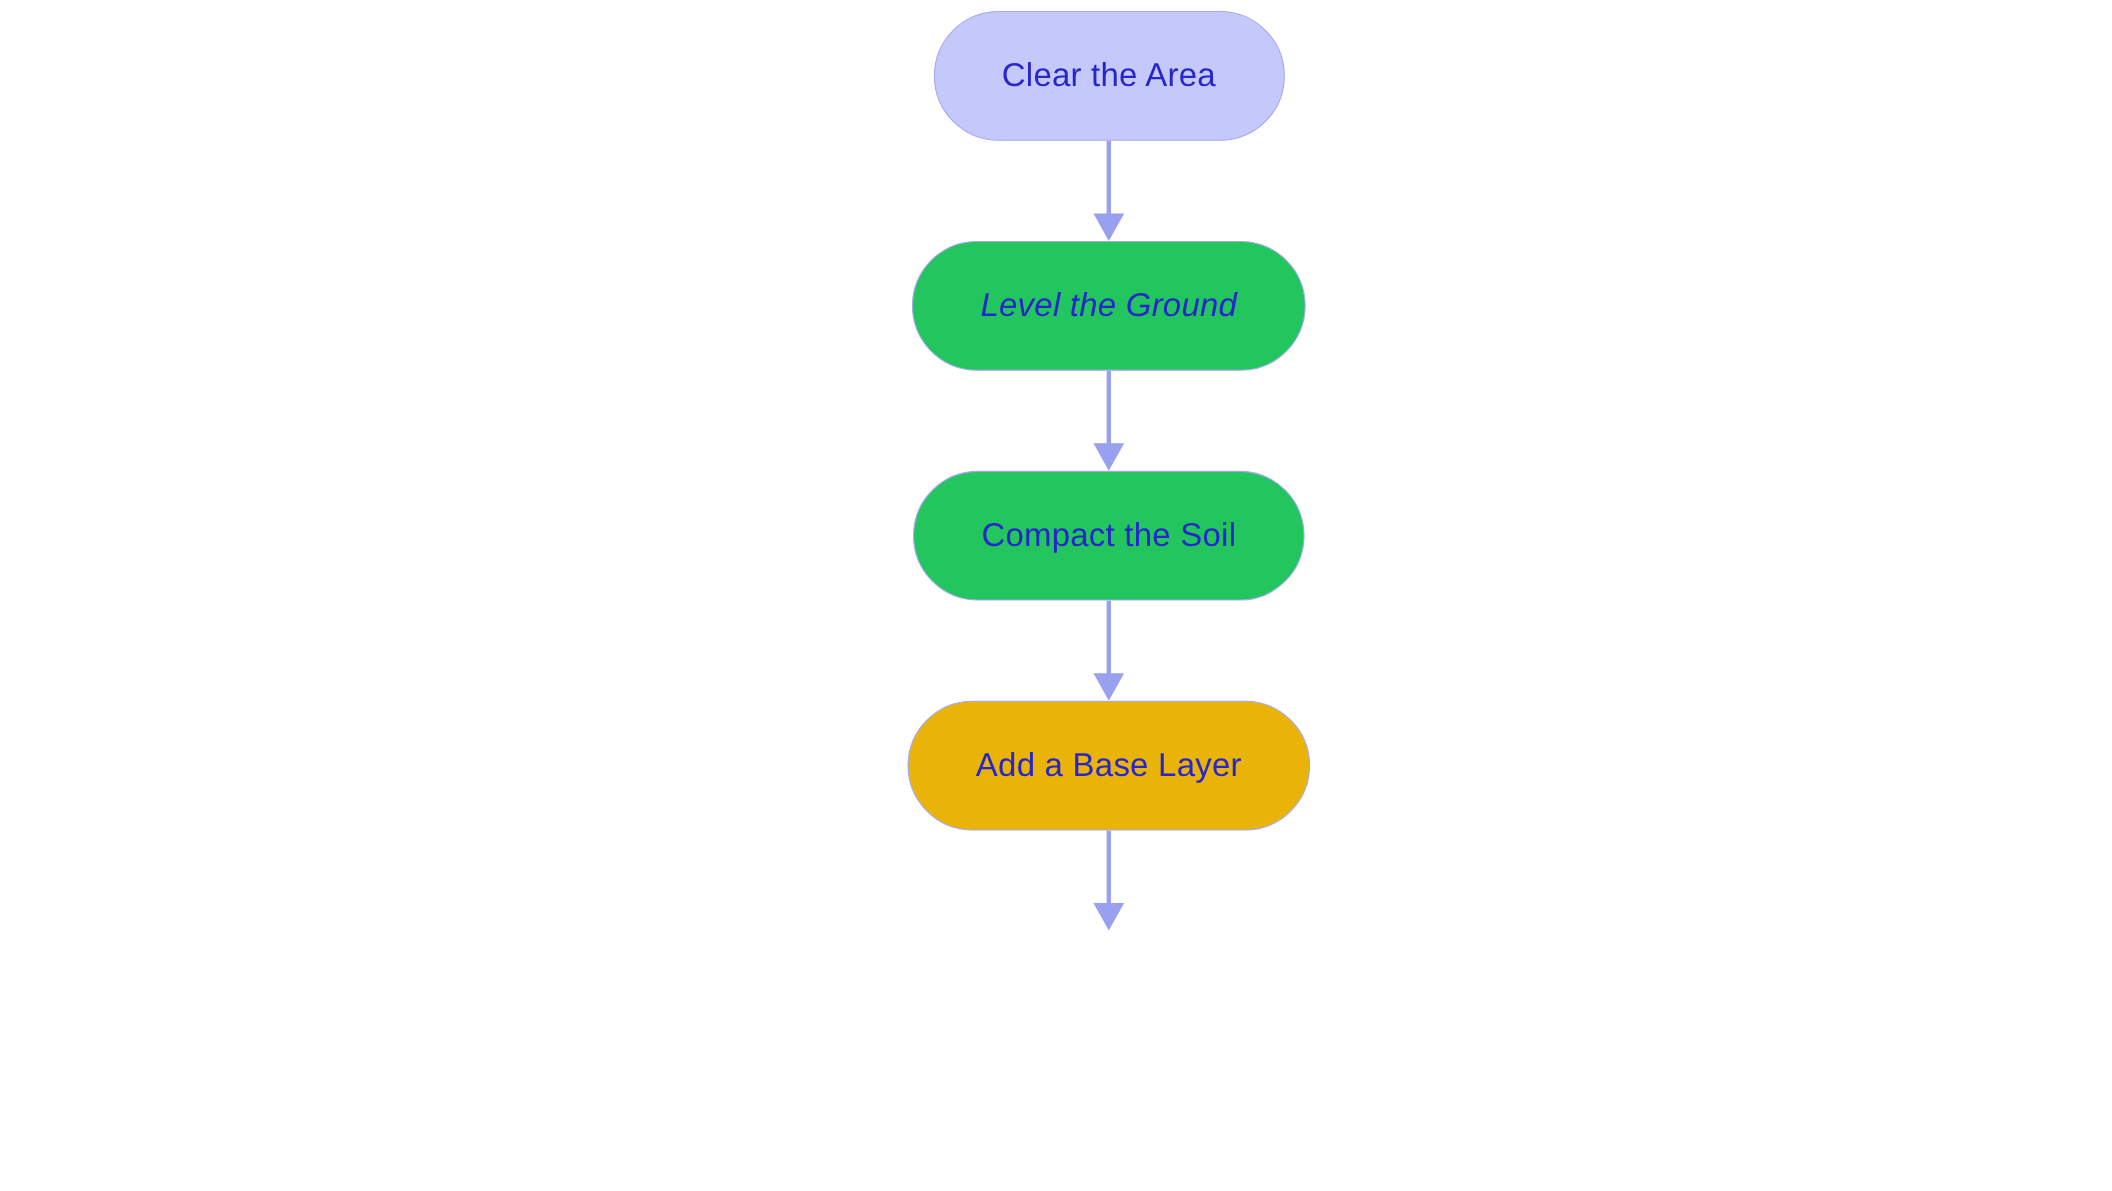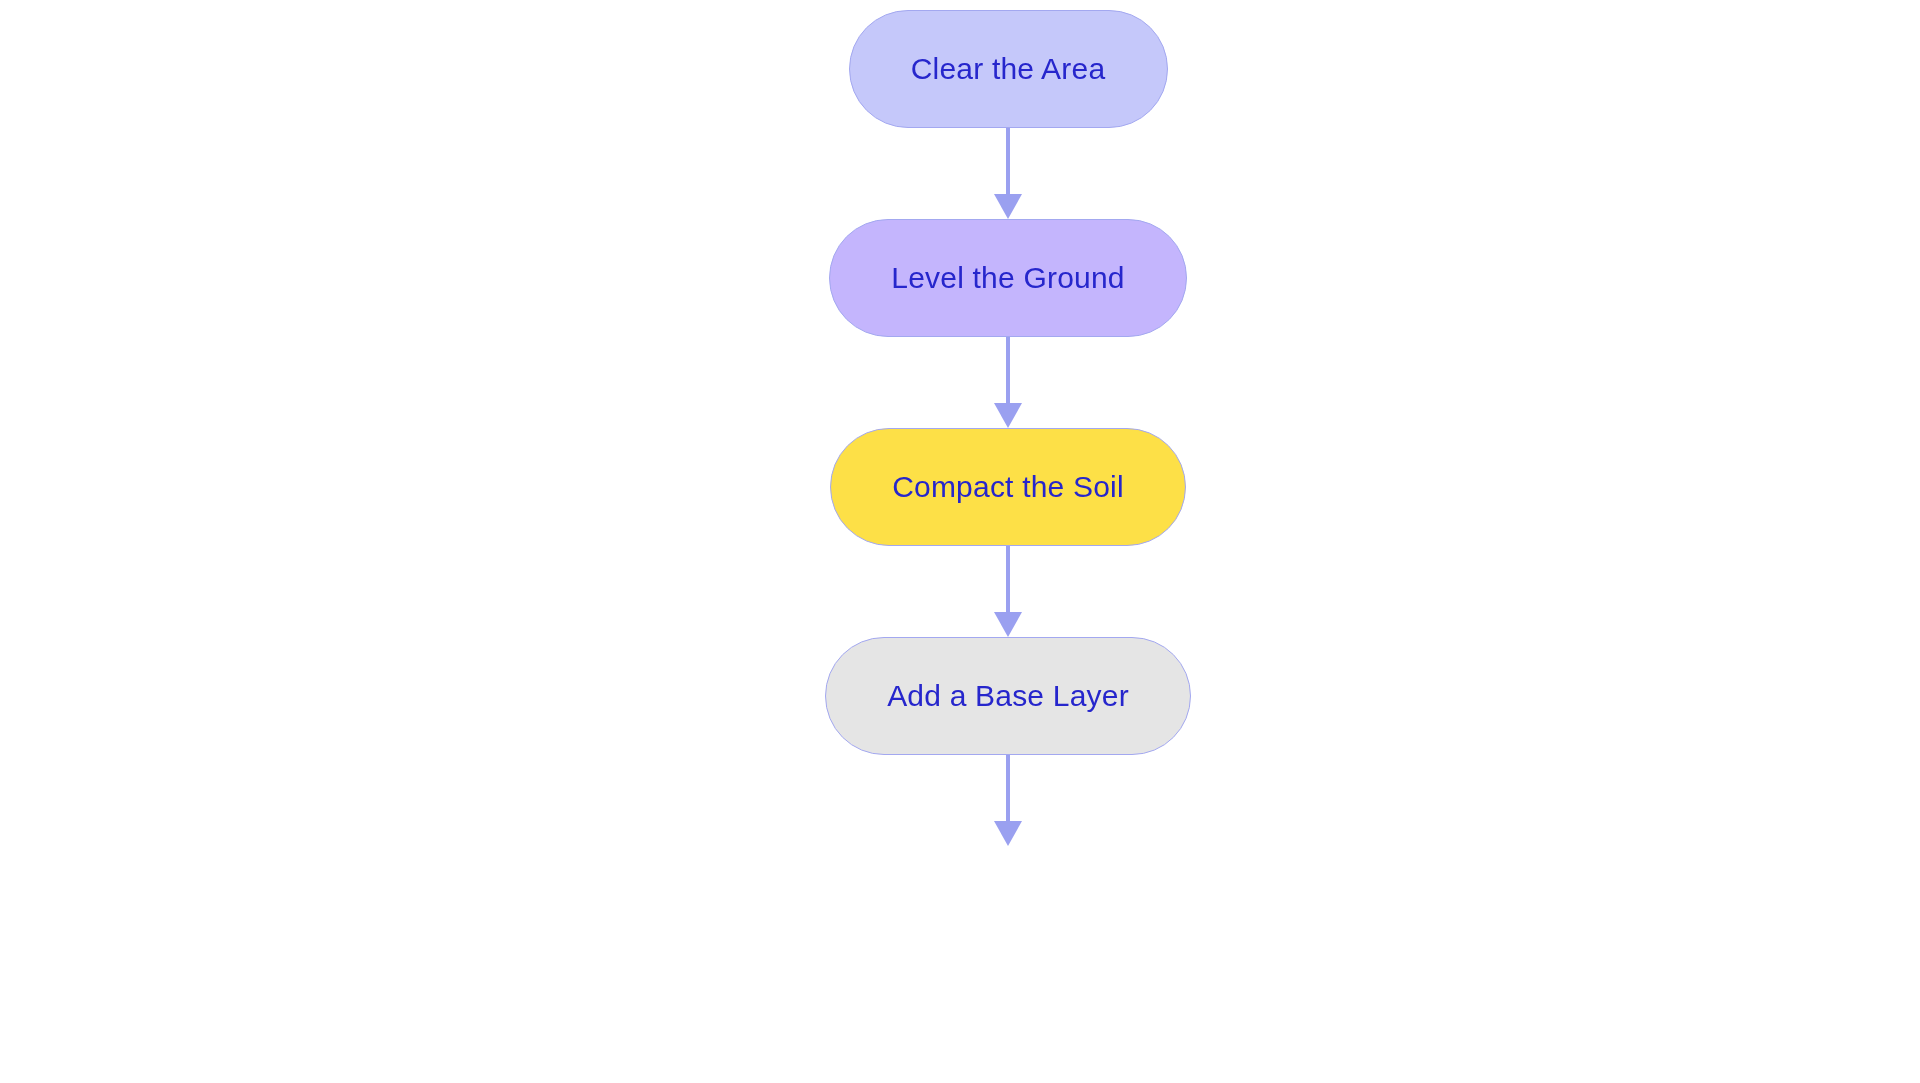--- a/index.html
+++ b/index.html
@@ -95,43 +95,43 @@
       <span class="node-label" style="color: rgb(38, 38, 204);">Clear the Area</span>
     </div>
 
     <div class="connector">
       <svg viewBox="0 0 40 91" xmlns="http://www.w3.org/2000/svg">
         <line x1="20" y1="0" x2="20" y2="67" stroke="#9aa0f0" stroke-width="4"></line>
         <polygon points="6,66 34,66 20,91" fill="#9aa0f0"></polygon>
       </svg>
     </div>
 
-    <div class="node w2" style="background: #c4b5fd; border-color: rgb(163, 168, 240); width: 358px;">
+    <div class="node w2" style="background: #22c55e; border-color: rgb(163, 168, 240); width: 358px; font-style: italic;">
       <span class="node-label" style="color: rgb(38, 38, 204);">Level the Ground</span>
     </div>
 
     <div class="connector">
       <svg viewBox="0 0 40 91" xmlns="http://www.w3.org/2000/svg">
         <line x1="20" y1="0" x2="20" y2="67" stroke="#9aa0f0" stroke-width="4"></line>
         <polygon points="6,66 34,66 20,91" fill="#9aa0f0"></polygon>
       </svg>
     </div>
 
-    <div class="node w3" style="background: #fde047; border-color: rgb(163, 168, 240); width: 356px;">
+    <div class="node w3" style="background: #22c55e; border-color: rgb(163, 168, 240); width: 356px;">
       <span class="node-label" style="color: rgb(38, 38, 204);">Compact the Soil</span>
     </div>
 
     <div class="connector">
       <svg viewBox="0 0 40 91" xmlns="http://www.w3.org/2000/svg">
         <line x1="20" y1="0" x2="20" y2="67" stroke="#9aa0f0" stroke-width="4"></line>
         <polygon points="6,66 34,66 20,91" fill="#9aa0f0"></polygon>
       </svg>
     </div>
 
-    <div class="node w4" style="background: #e5e5e5; border-color: rgb(163, 168, 240); width: 366px;">
+    <div class="node w4" style="background: #eab308; border-color: rgb(163, 168, 240); width: 366px;">
       <span class="node-label" style="color: rgb(38, 38, 204);">Add a Base Layer</span>
     </div>
 
     <div class="connector">
       <svg viewBox="0 0 40 91" xmlns="http://www.w3.org/2000/svg">
         <line x1="20" y1="0" x2="20" y2="67" stroke="#9aa0f0" stroke-width="4"></line>
         <polygon points="6,66 34,66 20,91" fill="#9aa0f0"></polygon>
       </svg>
     </div>
 

